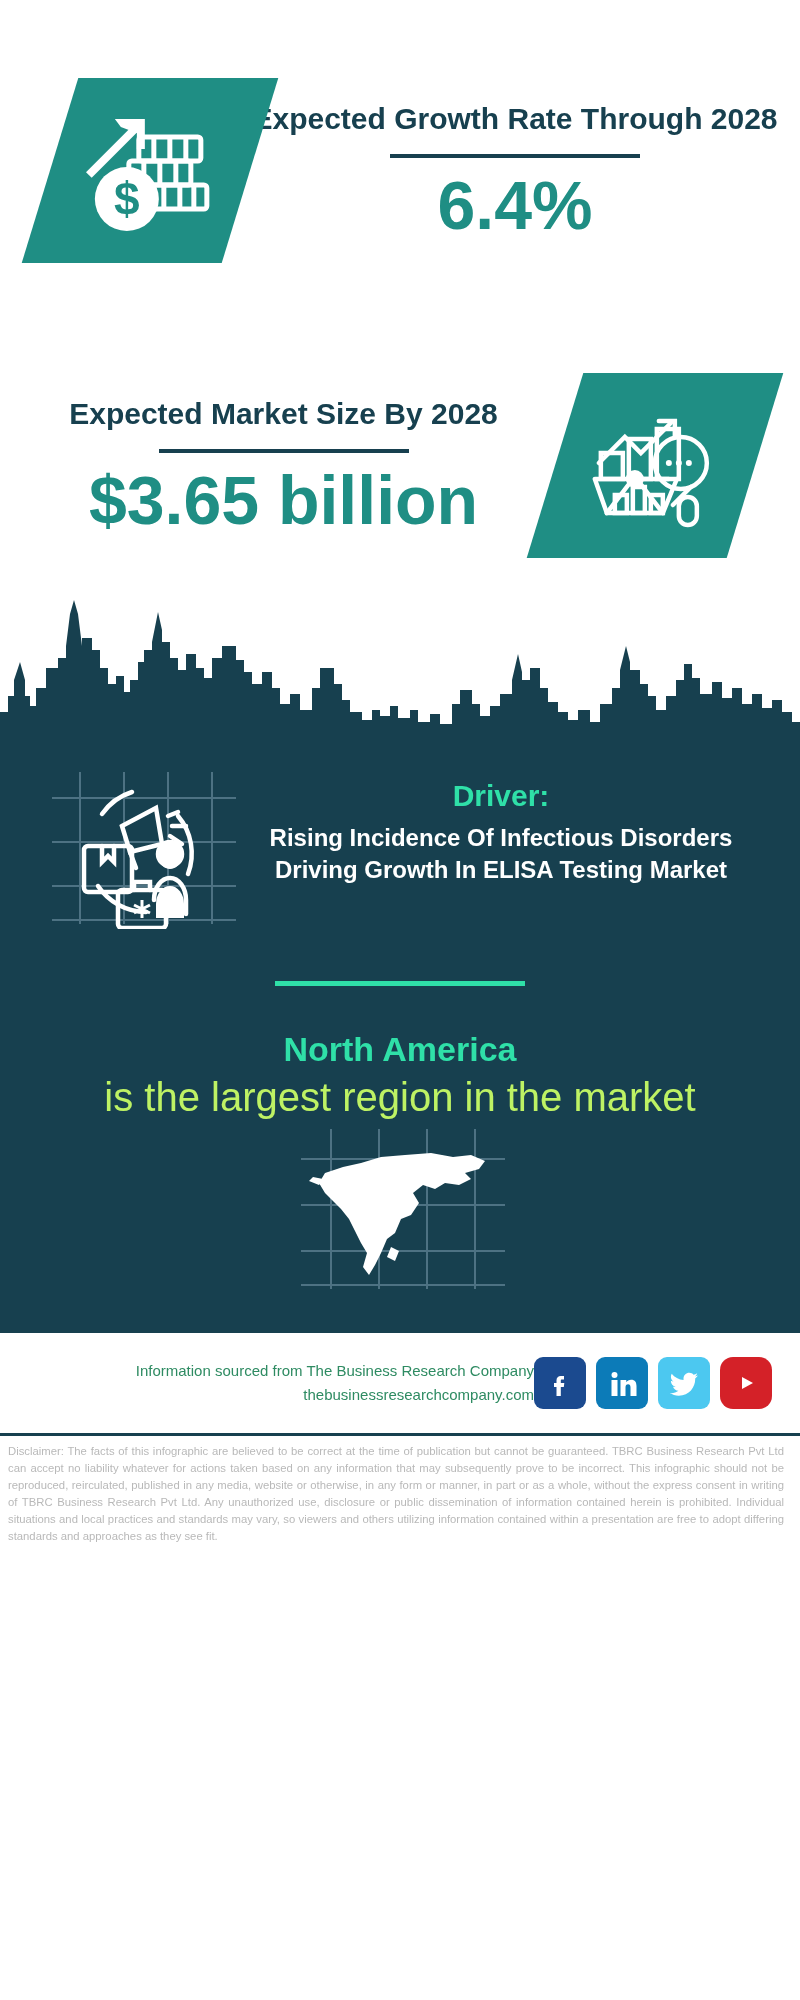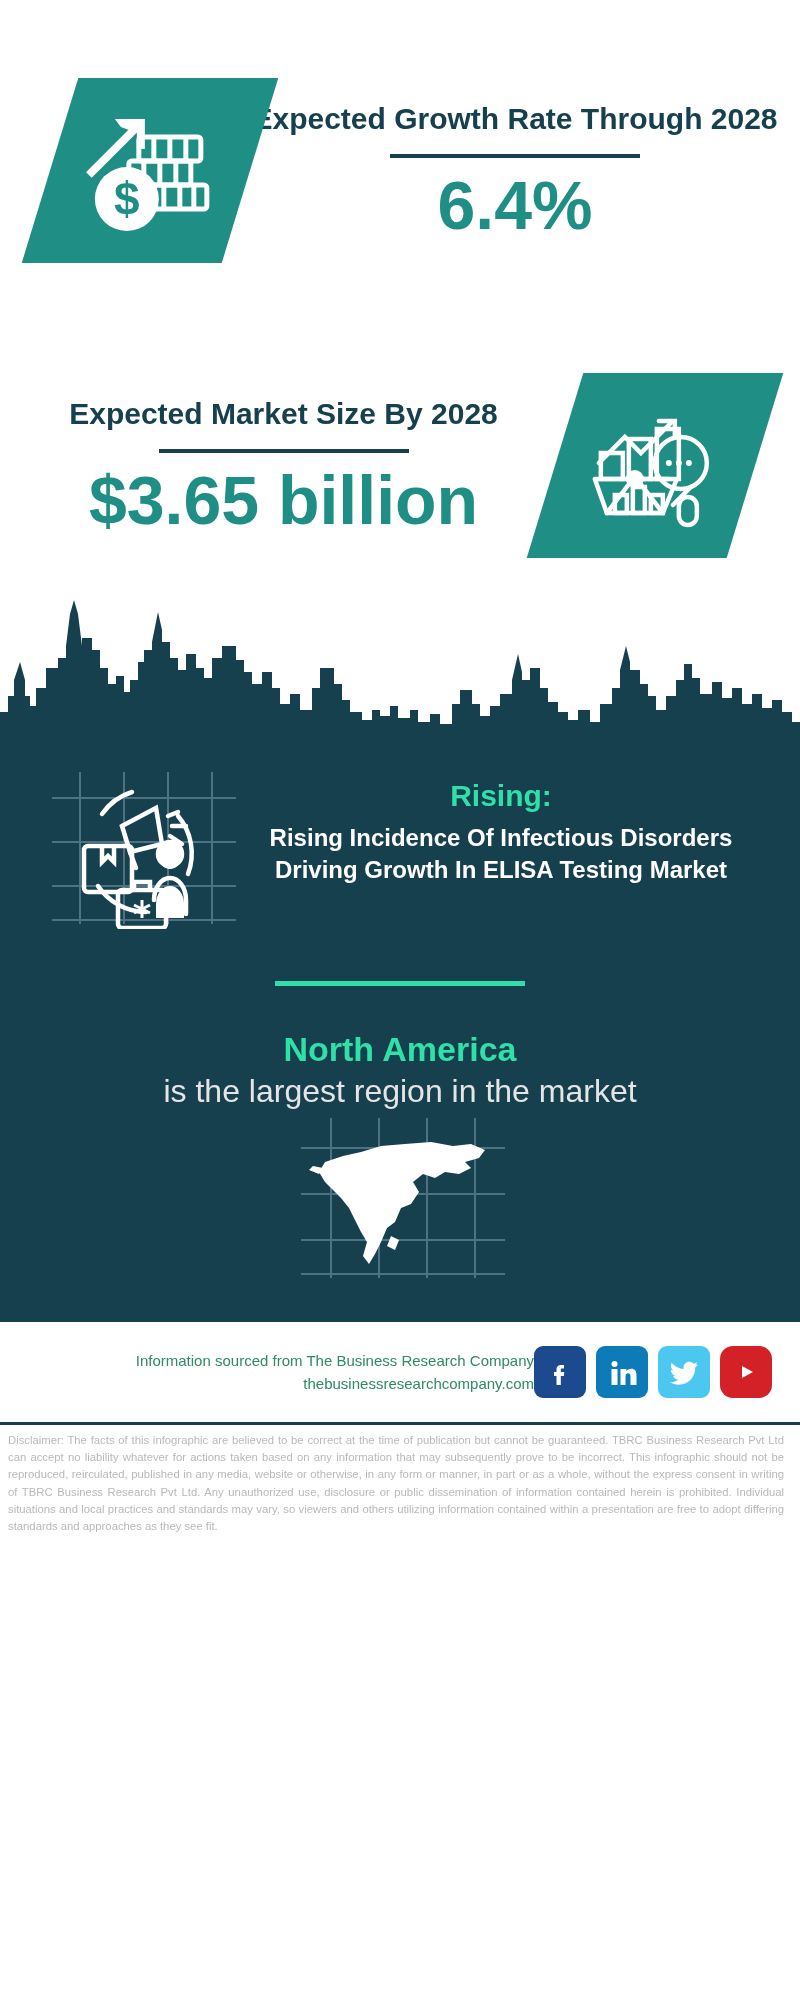--- a/index.html
+++ b/index.html
@@ -150,22 +150,22 @@
     flex:1;
     text-align:center;
   }
   .region-name {
     color:#2fe0a8;
     font-size:34px;
     font-weight:bold;
     line-height:1.25;
   }
   .region-sub {
-    color:#e5e5e5;
-    font-size:32px;
+    color:#bef264;
+    font-size:40px;
     line-height:1.3;
   }
   .region-map {
     width:210px;
     height:170px;
     flex:0 0 auto;
     position:relative;
   }
 
   
@@ -322,21 +322,21 @@
           </g>
           <g stroke="#ffffff" stroke-width="3" fill="none">
             <path d="M96 136 v18 M88 141 l16 8 M104 141 l-16 8"></path>
           </g>
           <ellipse cx="124" cy="92" rx="11" ry="13" fill="#ffffff"></ellipse>
           <path d="M110 140 a14 18 0 0 1 28 0 v14 h-28 Z" fill="#ffffff"></path>
         </svg>
       </div>
 
       <div class="driver-text">
-        <div class="driver-heading">Rising:</div>
+        <div class="driver-heading">Driver:</div>
         <div class="driver-body">Rising Incidence Of Infectious Disorders Driving Growth In ELISA Testing Market</div>
       </div>
     </div>
 
     <div class="mid-divider"></div>
 
     <div class="region-row">
       <div class="region-text">
         <div class="region-name">North America</div>
         <div class="region-sub">is the largest region in the market</div>

